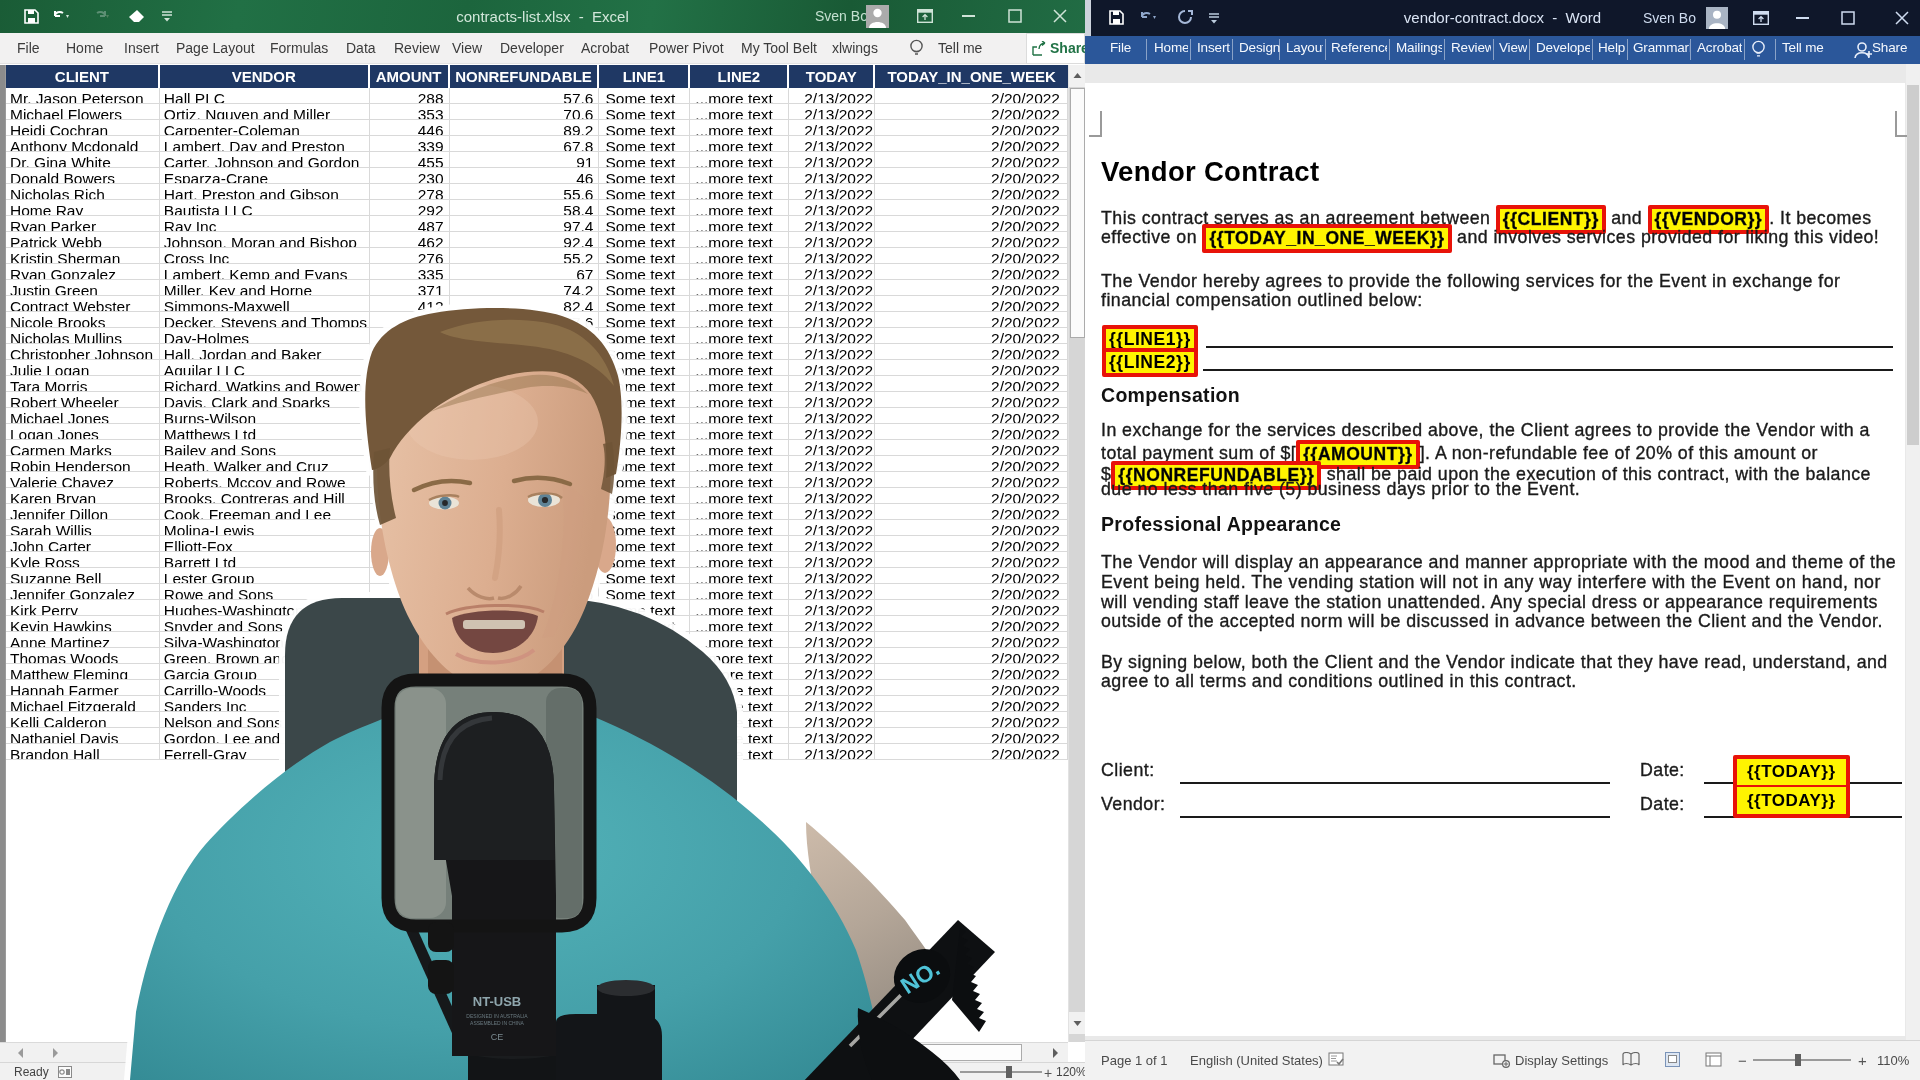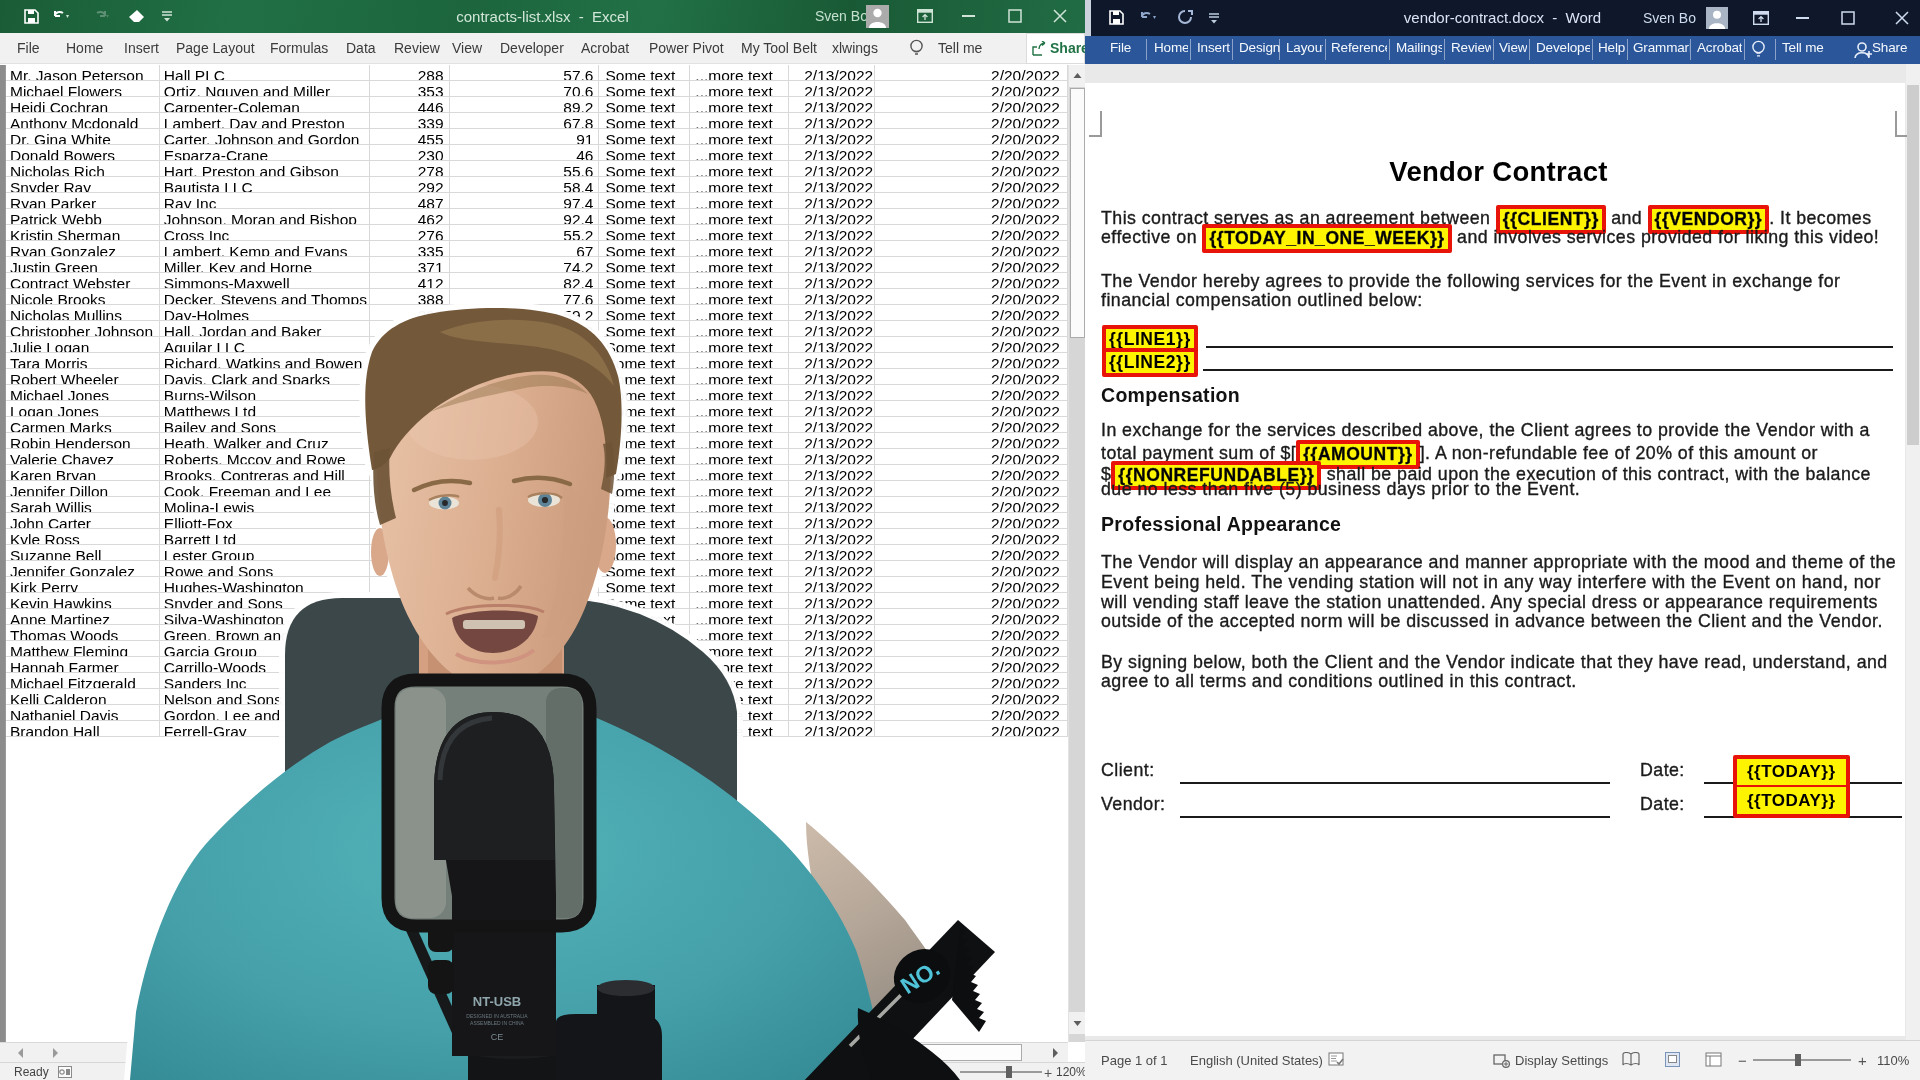--- a/index.html
+++ b/index.html
@@ -114,20 +114,30 @@
         </svg>
     <div class="abs" style="left:1026px;top:0;width:59px;height:31px;background:#fff;border:1px solid #dcdcdc"></div>
     <svg class="abs" style="left:1032px;top:8px" width="16" height="15" viewBox="0 0 16 15">
           <path d="M1 14 V6 h4 M10 14 h-9" fill="none" stroke="#217346" stroke-width="1.4"></path>
           <path d="M7 8 C7 4 10 2 13 2 M13 2 l-3 -2 M13 2 l-3 2.5" fill="none" stroke="#217346" stroke-width="1.4"></path>
         </svg>
     <div class="abs" style="left:1050px;top:7px;color:#217346;font-weight:bold;font-size:14px">Share</div>
   </div>
   <div class="abs" style="left:0;top:65px;width:5px;height:977px;background:#8c8c8c"></div>
   <div id="xtable">
+    <div class="xh">
+          <div class="hc" style="width:154px">CLIENT</div>
+          <div class="hc" style="width:210px">VENDOR</div>
+          <div class="hc" style="width:80px">AMOUNT</div>
+          <div class="hc" style="width:150px">NONREFUNDABLE</div>
+          <div class="hc" style="width:91px">LINE1</div>
+          <div class="hc" style="width:99px">LINE2</div>
+          <div class="hc" style="width:86px">TODAY</div>
+          <div class="hc" style="width:193px;border-right:none">TODAY_IN_ONE_WEEK</div>
+        </div>
 <div class="xr">
           <div class="xc c0">Mr. Jason Peterson</div>
           <div class="xc c1">Hall PLC</div>
           <div class="xc c2">288</div>
           <div class="xc c3">57.6</div>
           <div class="xc c4">Some text</div>
           <div class="xc c5">...more text</div>
           <div class="xc c6">2/13/2022</div>
           <div class="xc c7">2/20/2022</div>
         </div>
@@ -185,21 +195,21 @@
           <div class="xc c0">Nicholas Rich</div>
           <div class="xc c1">Hart, Preston and Gibson</div>
           <div class="xc c2">278</div>
           <div class="xc c3">55.6</div>
           <div class="xc c4">Some text</div>
           <div class="xc c5">...more text</div>
           <div class="xc c6">2/13/2022</div>
           <div class="xc c7">2/20/2022</div>
         </div>
 <div class="xr">
-          <div class="xc c0">Snyder Ray</div>
+          <div class="xc c0">Home Ray</div>
           <div class="xc c1">Bautista LLC</div>
           <div class="xc c2">292</div>
           <div class="xc c3">58.4</div>
           <div class="xc c4">Some text</div>
           <div class="xc c5">...more text</div>
           <div class="xc c6">2/13/2022</div>
           <div class="xc c7">2/20/2022</div>
         </div>
 <div class="xr">
           <div class="xc c0">Ryan Parker</div>
@@ -693,21 +703,21 @@
     <div class="abs" style="left:773px;top:11px;font-size:15px;color:#555">+</div>
     <div class="abs" style="left:792px;top:12px">110%</div>
   </div>
 </div>
 
 <div class="abs" style="left:1089px;top:135px;width:12px;height:2px;background:#9a9a9a"></div>
 <div class="abs" style="left:1100px;top:111px;width:2px;height:26px;background:#9a9a9a"></div>
 <div class="abs" style="left:1895px;top:135px;width:12px;height:2px;background:#9a9a9a"></div>
 <div class="abs" style="left:1895px;top:111px;width:2px;height:26px;background:#9a9a9a"></div>
 
-<div class="abs" style="left:1101px;top:156px;width:795px;text-align:center;font-weight:bold;font-size:27.5px;color:#000;letter-spacing:.3px">Vendor Contract</div>
+<div class="abs" style="left:1101px;top:156px;width:795px;text-align:left;font-weight:bold;font-size:27.5px;color:#000;letter-spacing:.3px">Vendor Contract</div>
 
 <div class="dline" style="left:1101px;top:205px">This contract serves as an agreement between <span class="ph">{{CLIENT}}</span> and <span class="ph">{{VENDOR}}</span>. It becomes</div>
 <div class="dline" style="left:1101px;top:224px">effective on <span class="ph">{{TODAY_IN_ONE_WEEK}}</span> and involves services provided for liking this video!</div>
 
 <div class="dline" style="left:1101px;top:272px">The Vendor hereby agrees to provide the following services for the Event in exchange for</div>
 <div class="dline" style="left:1101px;top:291px">financial compensation outlined below:</div>
 
 <div class="abs" style="left:1102px;top:325px"><span class="ph">{{LINE1}}</span></div>
 <div class="hline" style="left:1206px;top:346px;width:687px"></div>
 <div class="abs" style="left:1102px;top:348px"><span class="ph">{{LINE2}}</span></div>

